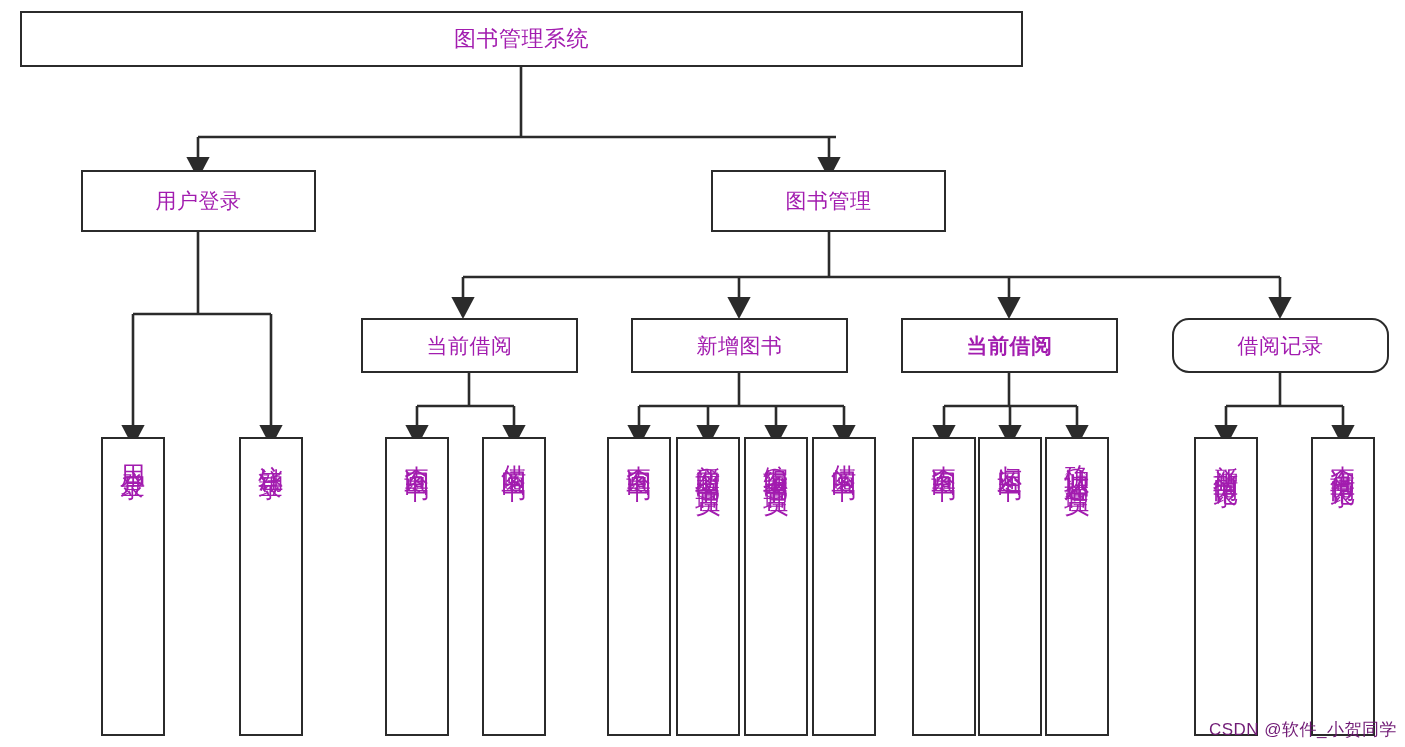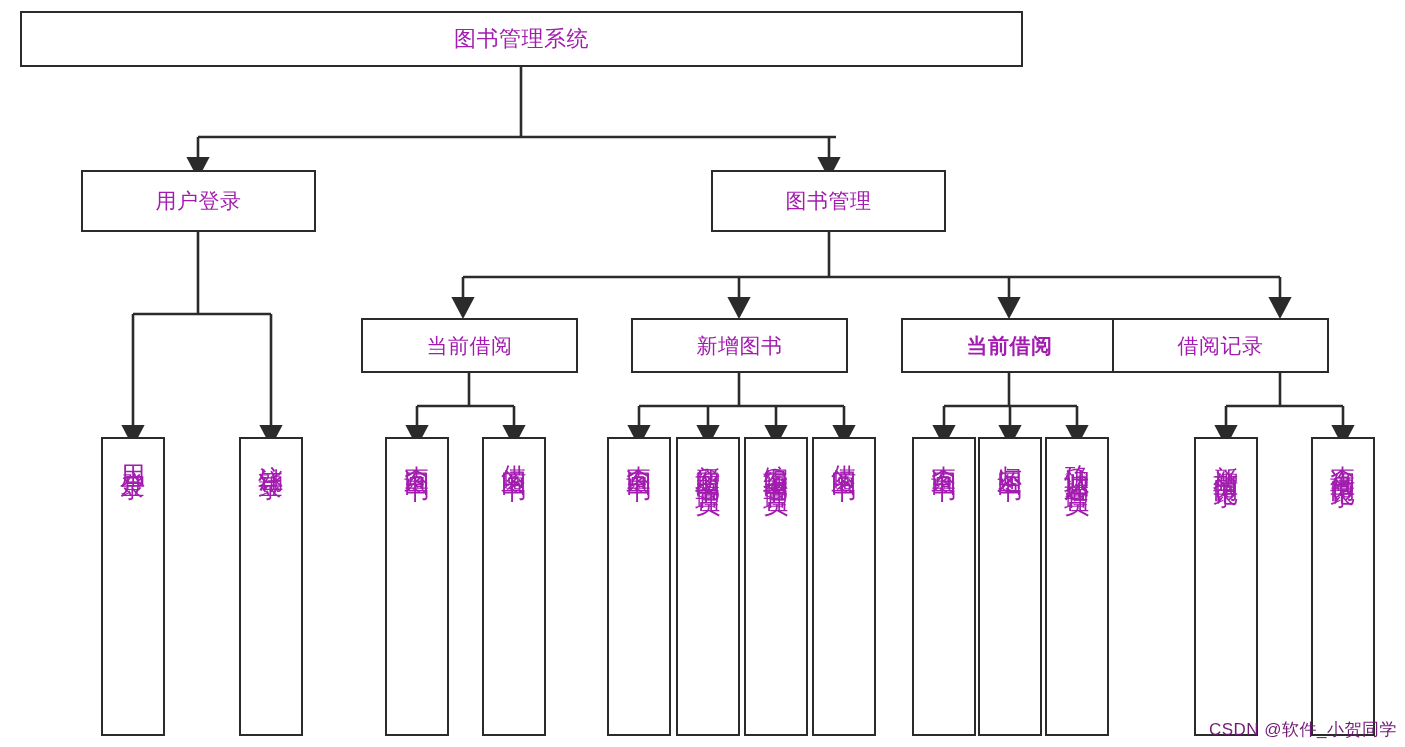--- a/index.html
+++ b/index.html
@@ -143,21 +143,21 @@
 
   <div class="node horiz" style="left:361px; top:318px; width:217px; height:55px;">
     <span class="label">当前借阅</span>
   </div>
   <div class="node horiz" style="left:631px; top:318px; width:217px; height:55px;">
     <span class="label">新增图书</span>
   </div>
   <div class="node horiz" style="left:901px; top:318px; width:217px; height:55px;font-weight:bold;">
     <span class="label">当前借阅</span>
   </div>
-  <div class="node horiz" style="left:1112px; top:318px; width:217px; height:55px;">
+  <div class="node horiz" style="left:1172px; top:318px; width:217px; height:55px;border-radius:17px;">
     <span class="label">借阅记录</span>
   </div>
 
   <div class="node vert" style="left:101px; top:437px; width:64px; height:299px;">
     <span class="label">用户登录</span>
   </div>
   <div class="node vert" style="left:239px; top:437px; width:64px; height:299px;">
     <span class="label">注销登录</span>
   </div>
 

